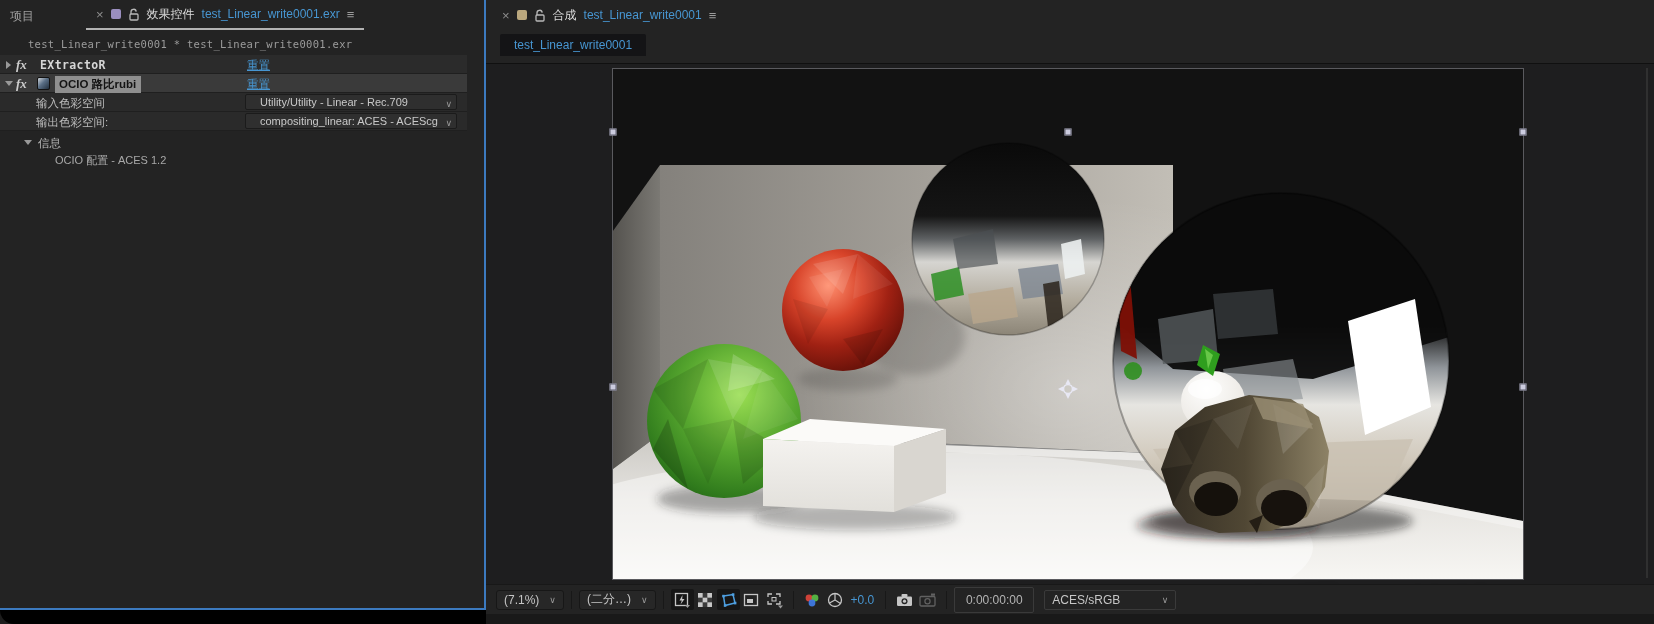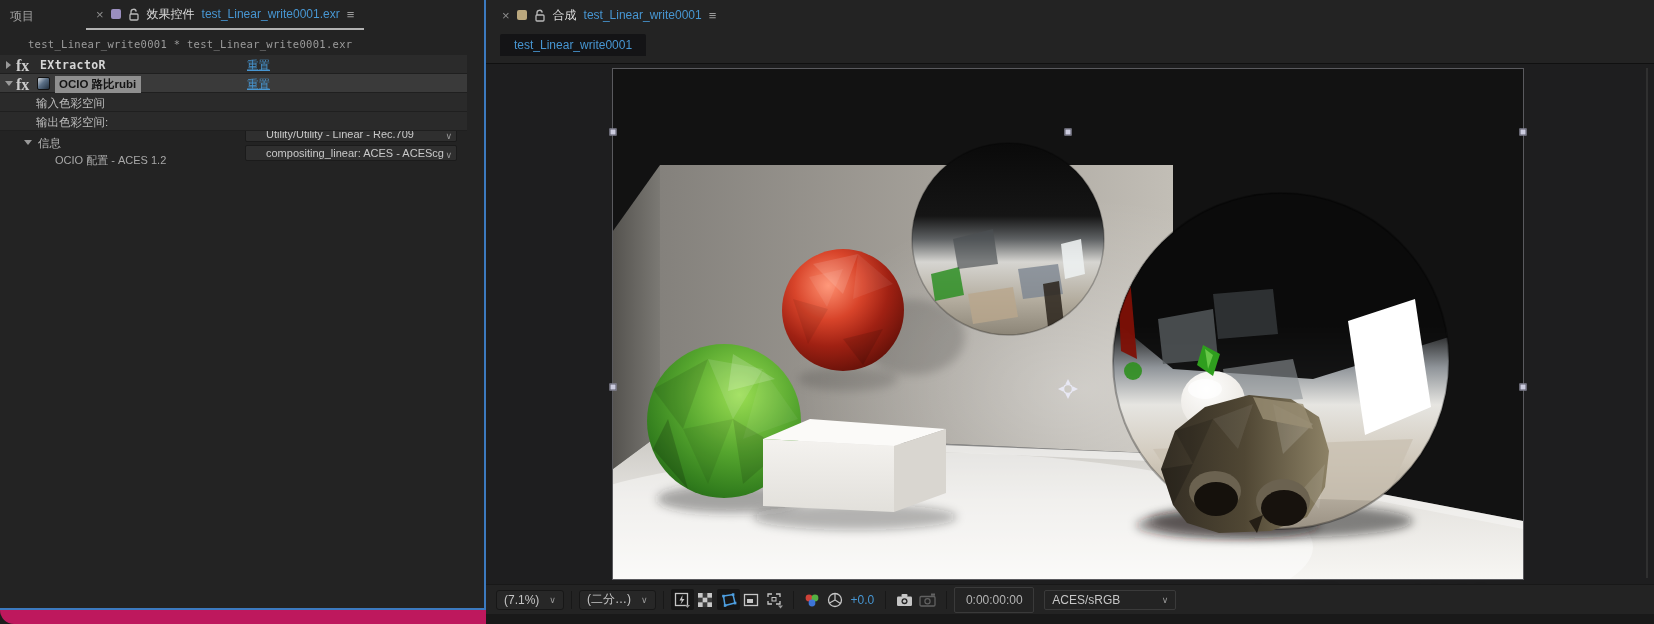--- a/index.html
+++ b/index.html
@@ -1,18 +1,18 @@
 <!DOCTYPE html>
 <html><head>
 <meta charset="utf-8">
 <style>
   * { margin:0; padding:0; box-sizing:border-box; }
   html,body { width:1654px; height:624px; background:#1d1d1d; overflow:hidden;
               font-family:"Liberation Sans", sans-serif; color:#c8c8c8; }
-  #app { position:relative; width:1340px; height:624px; background:#be185d;border-radius:14px; }
+  #app { position:relative; width:1340px; height:624px; background:#000000;border-radius:14px; }
 
   
   #left-panel { position:absolute; left:0; top:0; width:486px; height:610px;
     background:#232323; border-right:2px solid #3c7abf; border-bottom:2px solid #3c7abf; }
   .lp-tabs { position:relative; height:30px; width:100%; }
   .project-tab { position:absolute; left:10px; top:8px; font-size:12px; color:#9f9f9f; }
   .active-tab { position:absolute; left:86px; top:0; height:30px; display:flex; align-items:center;
     gap:7px; padding:0 10px; border-bottom:2px solid #b2b2b2; }
   .tab-close { color:#8d8d8d; font-size:13px; line-height:1; }
   .panel-chip { width:10px; height:10px; border-radius:2px; }
@@ -26,32 +26,32 @@
   #lp-rows { position:absolute; left:0; top:55px; width:467px; }
   .row { position:relative; height:19px; border-bottom:1px solid #1f1f1f; font-size:11.5px; }
   .row-effect { background:#2b2b2b; }
   .row-selected { background:#3a3a3a; }
   .row-prop { background:#2a2a2a; }
   .row-plain { background:transparent; border-bottom:none; }
   .tri { position:absolute; width:0; height:0; }
   .tri-right { border-left:5px solid #999; border-top:4px solid transparent; border-bottom:4px solid transparent; }
   .tri-down  { border-top:5px solid #999; border-left:4px solid transparent; border-right:4px solid transparent; }
   .fx { position:absolute; left:16px; top:2px; font-family:"Liberation Serif", serif;
-        font-weight:bold; font-size:16px; color:#cdcdcd; }
+        font-style:italic; font-weight:bold; font-size:13px; color:#cdcdcd; }
   .effect-name-mono { position:absolute; left:40px; top:3px; font-family:"DejaVu Sans Mono", monospace;
         font-weight:bold; font-size:11.5px; color:#d6d6d6; letter-spacing:.4px; }
   .effect-icon { position:absolute; left:37px; top:3px; width:13px; height:13px; border-radius:2px;
         background:linear-gradient(135deg,#cfd4da 0%,#5a6f86 45%,#22303e 100%); border:1px solid #121212; }
   .effect-name-selected { position:absolute; left:55px; top:2px; background:#8f8f8f; color:#141414;
         font-weight:bold; font-size:11.5px; padding:1px 5px 1px 4px; }
   .reset-link { position:absolute; left:247px; top:3px; color:#4796d2; font-size:11.5px; text-decoration:underline; }
   .prop-label { position:absolute; left:36px; top:3px; color:#bdbdbd; }
   .dropdown { position:absolute; left:245px; top:1px; width:212px; height:16px; background:#2f2f2f;
         border:1px solid #1b1b1b; border-radius:2px; color:#c9c9c9; font-size:11px;
-        line-height:14px; padding:0 16px 0 20px; white-space:nowrap; overflow:hidden;margin-top:32px; }
+        line-height:14px; padding:0 16px 0 14px; white-space:nowrap; overflow:hidden; }
   .dd-chev { position:absolute; right:4px; top:2px; font-size:9px; color:#9a9a9a; }
   .info-label { position:absolute; left:38px; top:3px; color:#bdbdbd; }
   .info-text { position:absolute; left:55px; top:1px; color:#a8a8a8; font-size:11px; }
 
   
   #right-panel { position:absolute; left:486px; top:0; width:1168px; height:624px; background:#232323; }
   .rp-tabs { position:relative; height:30px; }
   .rp-active-tab { position:absolute; left:8px; top:0; height:30px; display:flex; align-items:center; gap:7px; padding:0 8px; }
   .subtab { position:absolute; left:14px; top:34px; height:22px; padding:0 14px; background:#141416;
         color:#4796d2; font-size:12px; display:flex; align-items:center; border-radius:2px 2px 0 0; }

